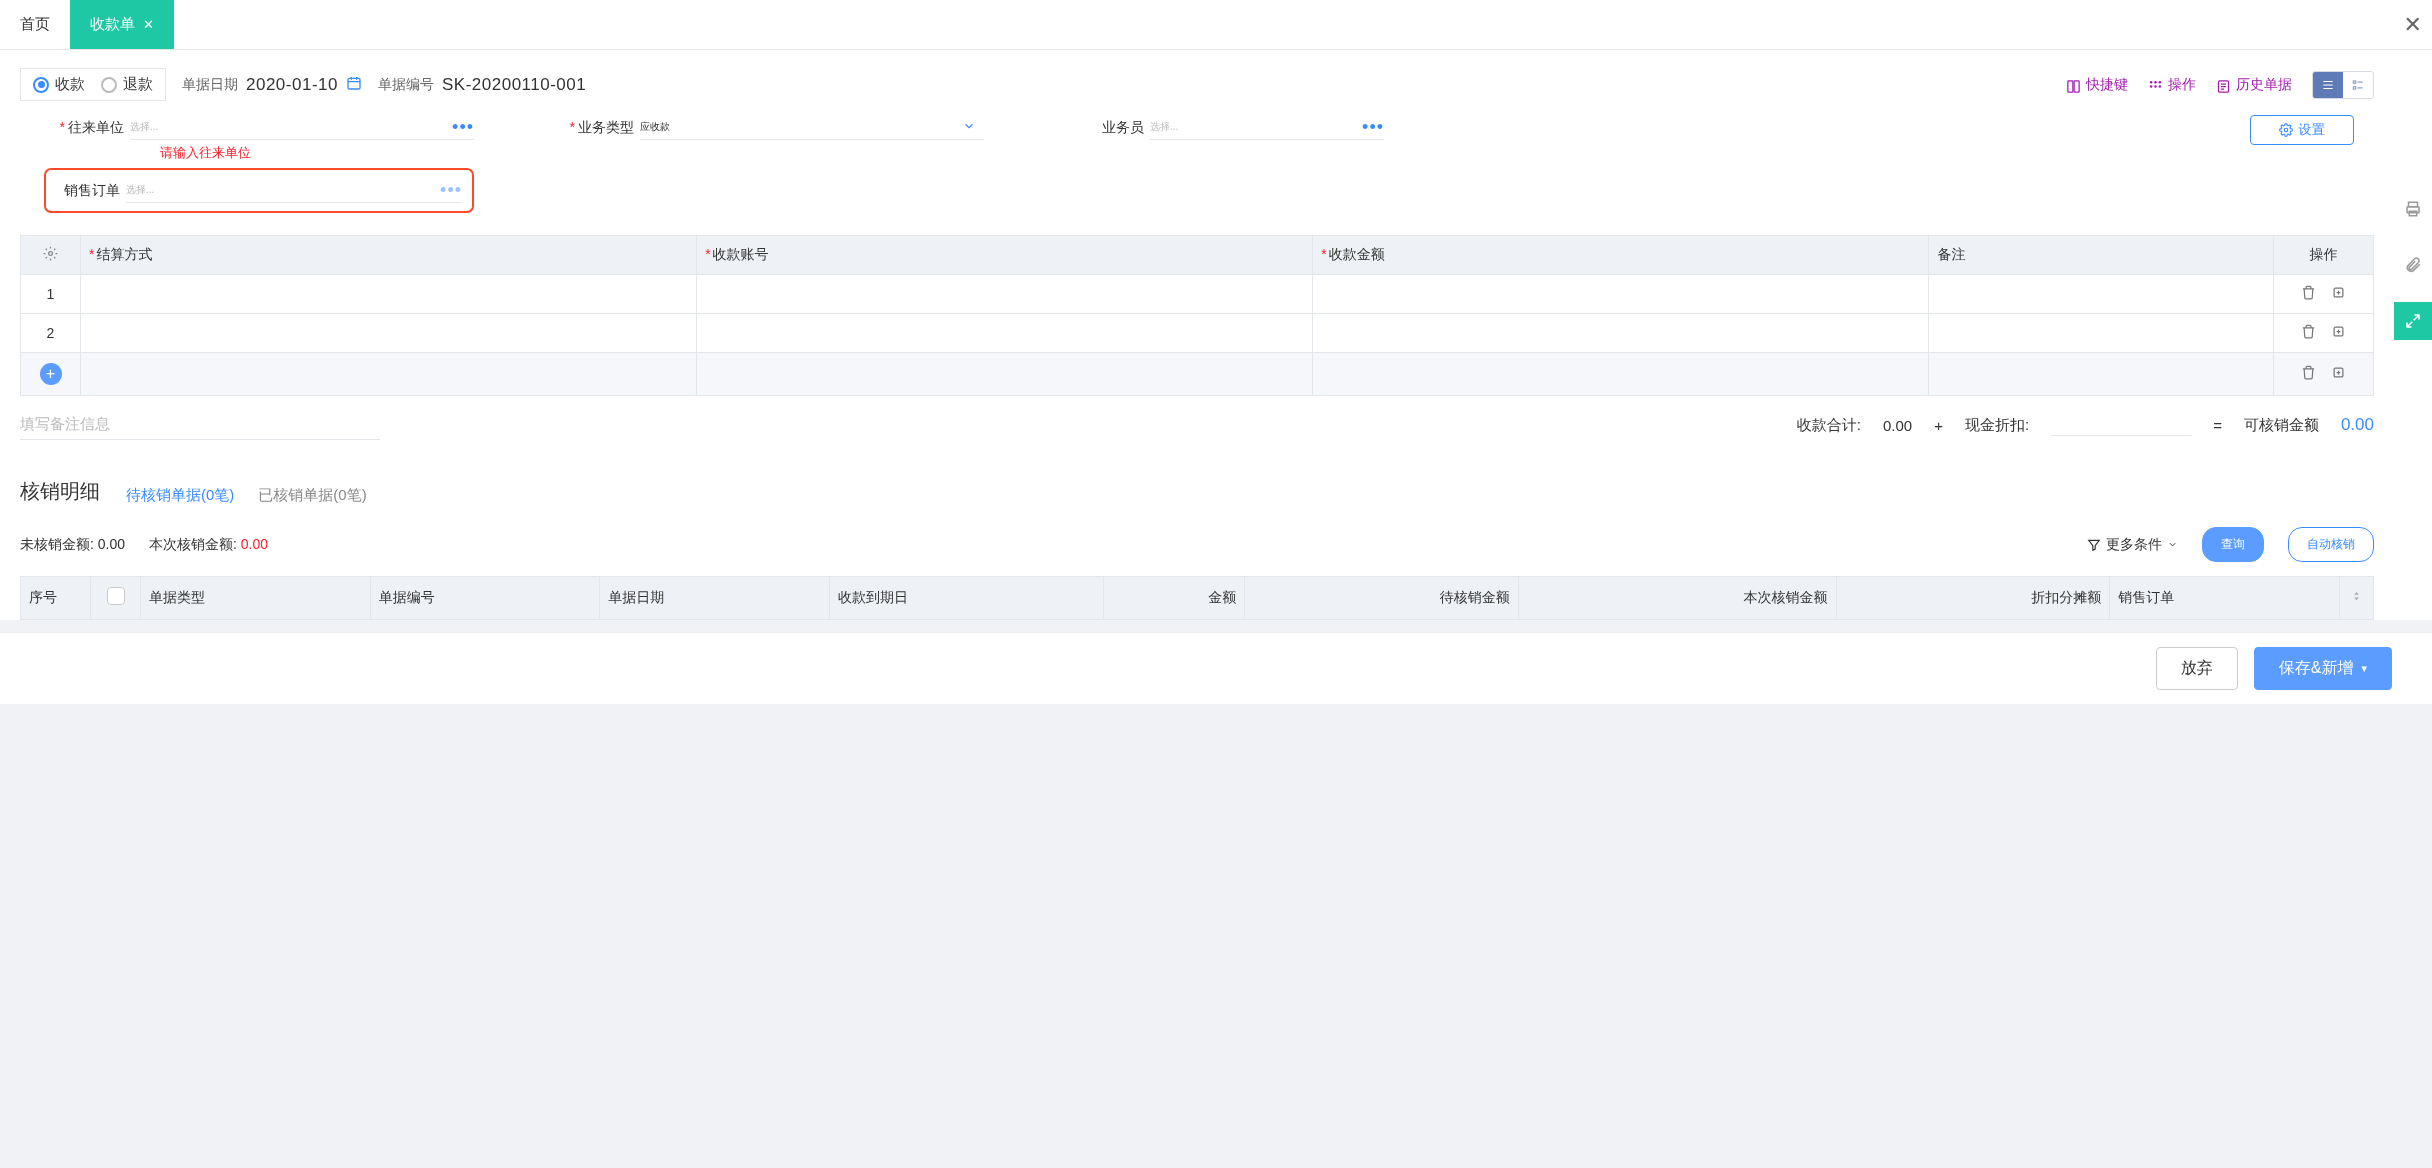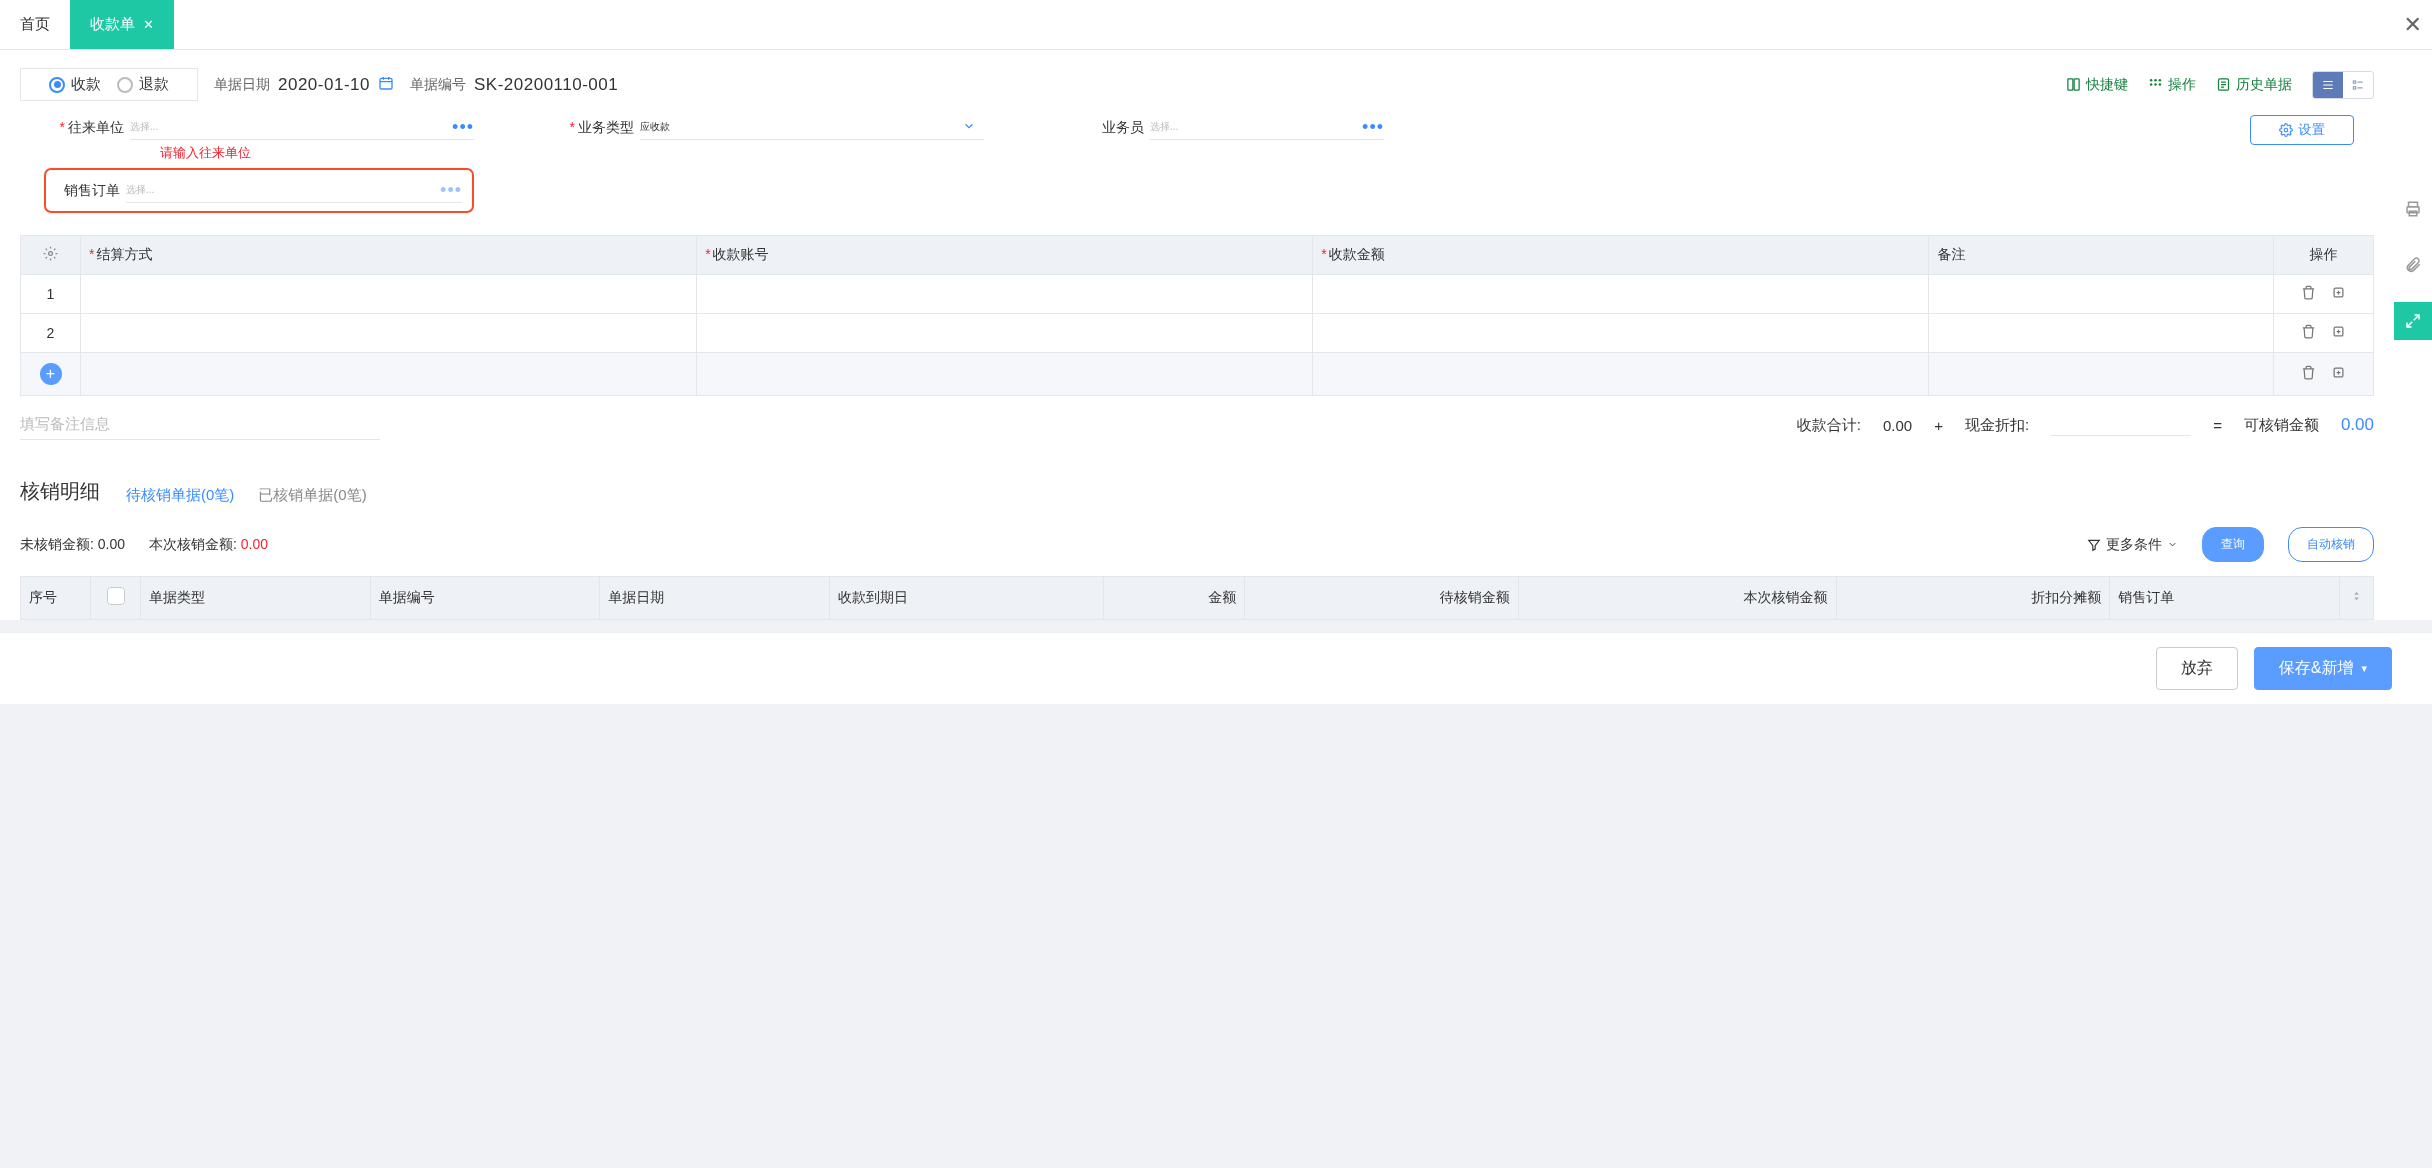--- a/index.html
+++ b/index.html
@@ -16,31 +16,31 @@
 .main-area { background: #fff; margin: 0; padding: 0; display: flex; }
 .content-wrap { flex: 1; padding: 18px 20px 0 20px; }
 
 
 .side-rail { width: 38px; display: flex; flex-direction: column; align-items: center; gap: 18px; padding-top: 140px; }
 .side-rail .rail-btn { width: 38px; height: 38px; display: flex; align-items: center; justify-content: center; color: #999; }
 .side-rail .rail-btn.green { background: #1ec8a5; color: #fff; }
 
 
 .header-row { display: flex; align-items: center; gap: 16px; margin-bottom: 14px; }
-.radio-group { display: flex; gap: 16px; border: 1px solid #e3e6eb; padding: 6px 28px; align-items: flex-end; }
+.radio-group { display: flex; gap: 16px; border: 1px solid #e3e6eb; padding: 6px 12px; align-items: flex-end; }
 .radio-item { display: flex; align-items: center; gap: 6px; font-size: 15px; }
 .radio-circle { width: 16px; height: 16px; border-radius: 50%; border: 2px solid #bbb; display: inline-flex; align-items: center; justify-content: center; }
 .radio-circle.sel { border-color: #3a8bff; }
 .radio-circle.sel::after { content: ""; width: 7px; height: 7px; border-radius: 50%; background: #3a8bff; }
 .meta-item { display: flex; align-items: center; gap: 8px; }
 .meta-item .label { color: #666; }
 .meta-item .value { font-size: 17px; letter-spacing: 0.5px; }
 .cal-icon { color: #3a8bff; font-size: 16px; }
 .toolbar-right { margin-left: auto; display: flex; align-items: center; gap: 20px; }
-.toolbar-right .tb-link { display: flex; align-items: center; gap: 5px; color: #15803d; cursor: pointer; font-size: 14px; }
+.toolbar-right .tb-link { display: flex; align-items: flex-end; gap: 5px; color: #a21caf; cursor: pointer; font-size: 14px; }
 .view-switch { display: flex; border: 1px solid #d6dbe3; border-radius: 3px; overflow: hidden; }
 .view-switch span { width: 30px; height: 26px; display: flex; align-items: center; justify-content: center; color: #8fa2bf; font-size: 12px; }
 .view-switch span.active { background: #5e7bb7; color: #fff; }
 
 
 .form-grid { display: flex; flex-wrap: wrap; gap: 0 80px; padding-left: 24px; }
 .form-field { display: flex; align-items: center; margin-bottom: 8px; min-width: 430px; position: relative; }
 .form-field .flabel { width: 86px; text-align: right; color: #333; font-size: 14px; padding-right: 6px; }
 .form-field .req { color: #f5222d; margin-right: 3px; }
 .form-field .finput { flex: 1; border: none; border-bottom: 1px solid #e3e6eb; padding: 5px 0; font-size: 10px; color: #333; background: transparent; }

